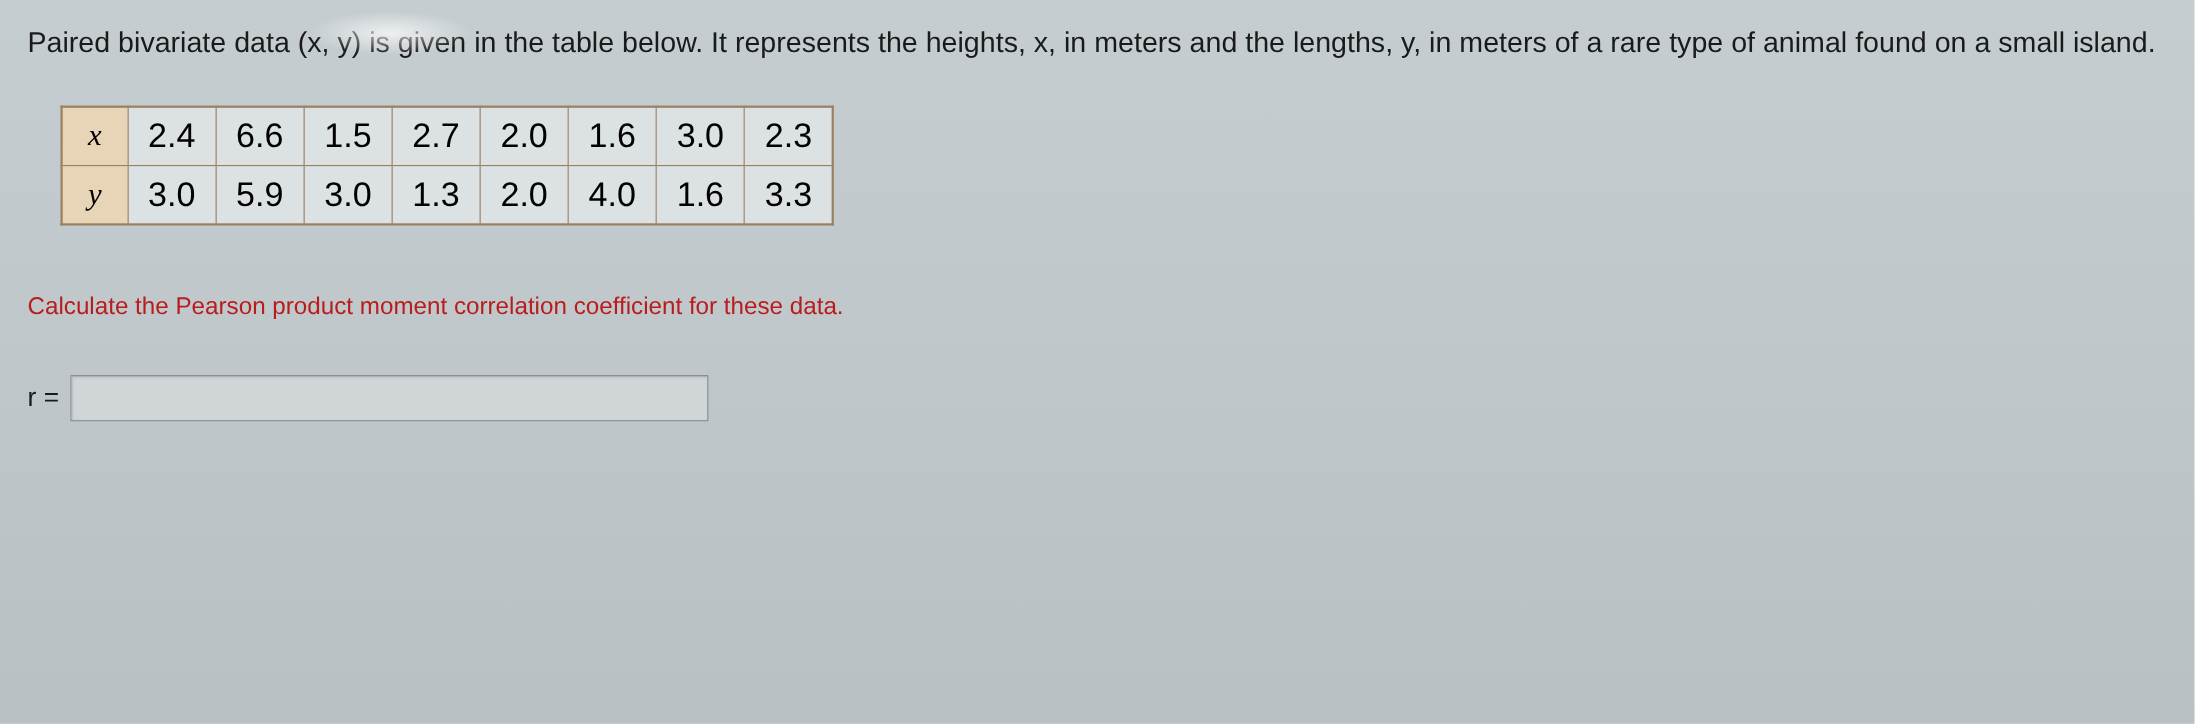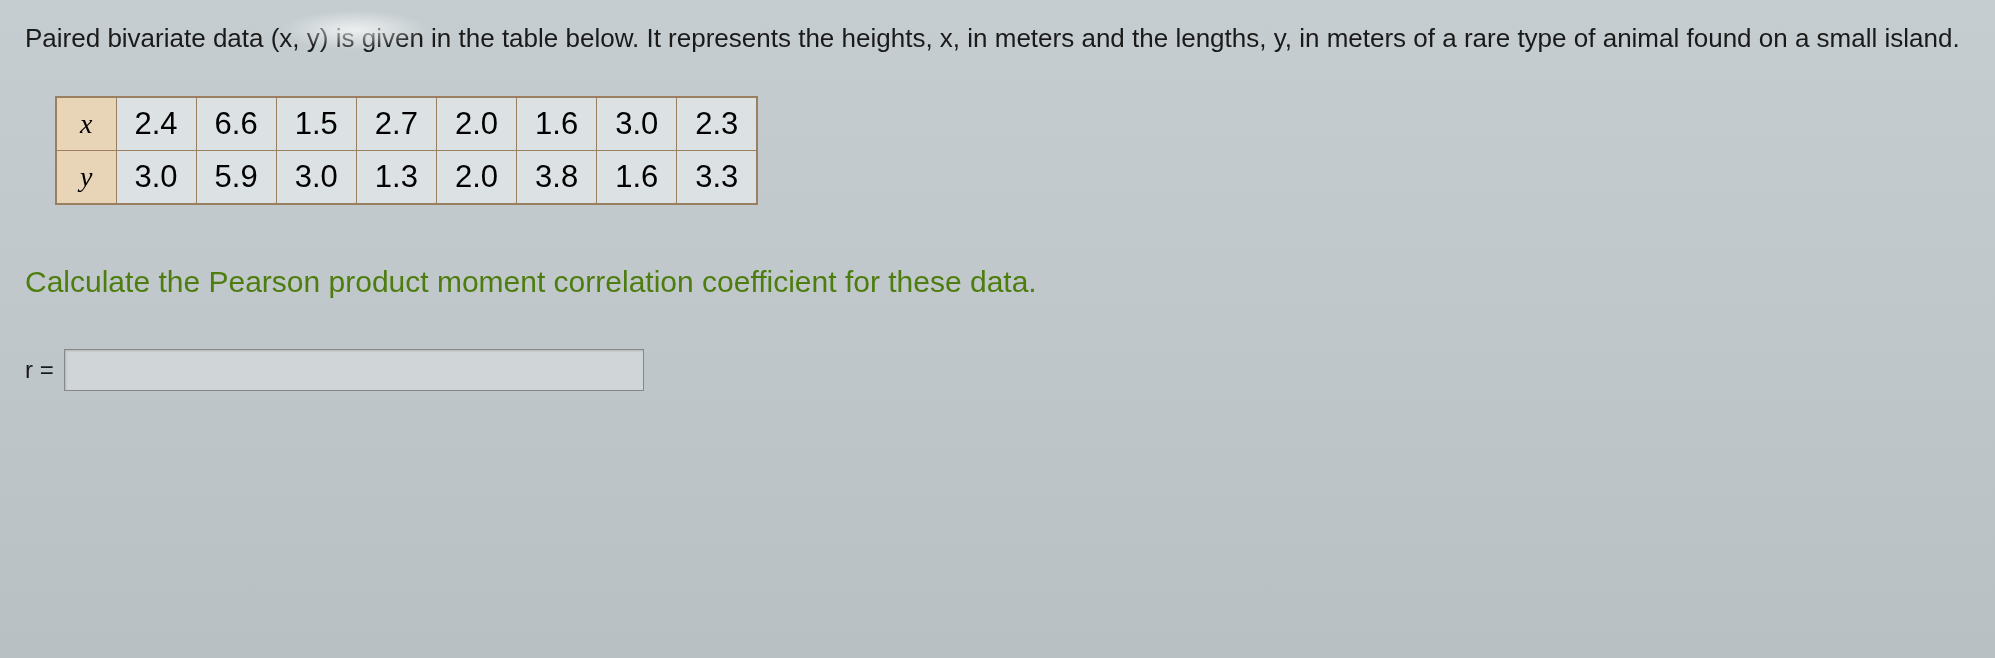--- a/index.html
+++ b/index.html
@@ -44,22 +44,22 @@
       font-weight: normal;
       font-family: 'Times New Roman', serif;
       font-size: 28px;
       width: 60px;
     }
     .data-table td {
       background-color: #dce1e3;
       width: 80px;
     }
     .instruction {
-      font-size: 30px;
-      color: #4d7c0f;
+      font-size: 22px;
+      color: #b91c1c;
       margin: 20px 0 50px 0;
     }
     .answer-row {
       display: flex;
       align-items: center;
       gap: 10px;
       margin-top: 40px;
     }
     .answer-label {
       font-size: 24px;
@@ -107,21 +107,21 @@
     <td>3.0</td>
     <td>2.3</td>
   </tr>
   <tr>
     <th>y</th>
     <td>3.0</td>
     <td>5.9</td>
     <td>3.0</td>
     <td>1.3</td>
     <td>2.0</td>
-    <td>3.8</td>
+    <td>4.0</td>
     <td>1.6</td>
     <td>3.3</td>
   </tr>
 </tbody>
   </table>
 
 <div class="instruction">Calculate the Pearson product moment correlation coefficient for these data.</div>
 
 <div class="answer-row">
   <span class="answer-label">r =</span>

